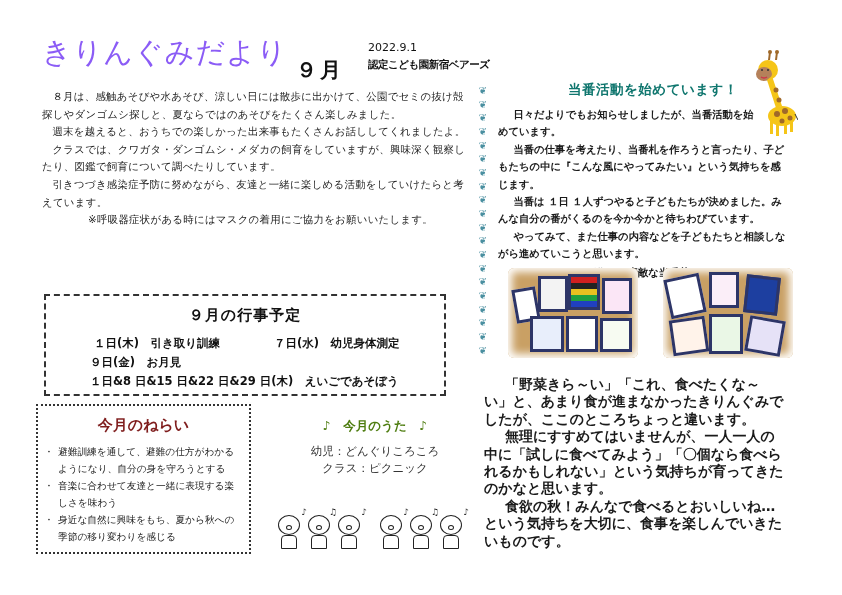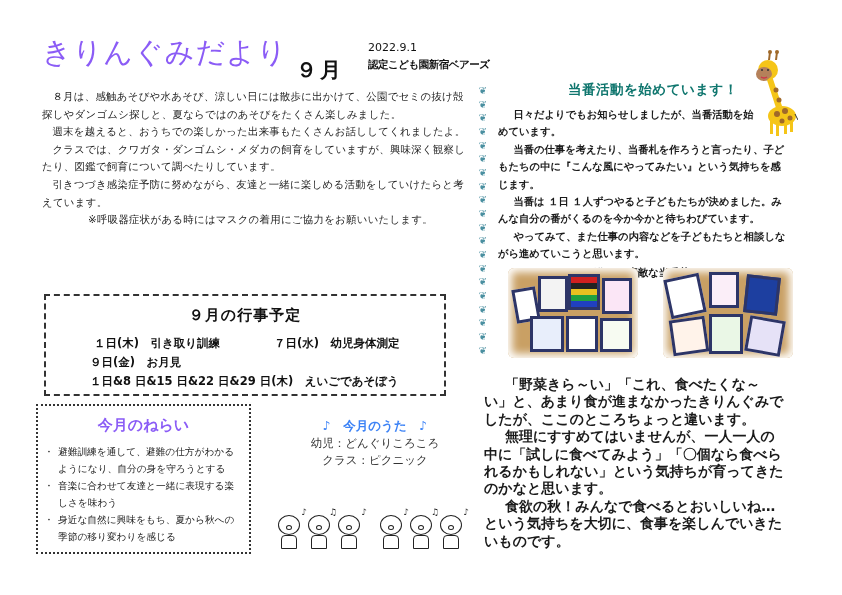--- a/index.html
+++ b/index.html
@@ -16,27 +16,27 @@
   .intro p.note { text-indent: 0; padding-left: 46px; }
 
   .vine { position: absolute; left: 476px; top: 86px; width: 14px; height: 270px; display: flex; flex-direction: column; justify-content: space-between; align-items: center; }
   .vine span { font-size: 10px; color: #4a8fa0; line-height: 10px; }
 
   .events { position: absolute; left: 44px; top: 294px; width: 402px; height: 102px; border: 2px dashed #333; border-style: dashed; }
   .events h2 { text-align: center; font-size: 15px; font-weight: bold; margin-top: 10px; letter-spacing: 1px; color: #111; }
   .events .row { position: absolute; font-size: 11.5px; font-weight: bold; color: #111; white-space: nowrap; }
 
   .aims { position: absolute; left: 36px; top: 404px; width: 215px; height: 150px; border: 2px dotted #333; }
-  .aims h2 { text-align: center; font-size: 15px; font-weight: bold; margin-top: 10px; margin-bottom: 8px; color: #8b5cf6; }
+  .aims h2 { text-align: center; font-size: 15px; font-weight: bold; margin-top: 10px; margin-bottom: 8px; color: #7f1d1d; }
   .aims ul { list-style: none; padding: 0 6px 0 10px; }
   .aims li { font-size: 9.7px; line-height: 17px; position: relative; padding-left: 10px; color: #222; }
   .aims li::before { content: "・"; position: absolute; left: -4px; }
 
   .song { position: absolute; left: 290px; top: 418px; width: 170px; text-align: center; }
-  .song h3 { font-size: 12.5px; font-weight: bold; color: #3b82f6; }
+  .song h3 { font-size: 12.5px; font-weight: bold; margin-bottom: 8px; color: #4d7c0f; }
   .song p { font-size: 11.5px; line-height: 17px; color: #333; text-align: center; }
 
   .kids { position: absolute; left: 275px; top: 511px; width: 190px; height: 46px; display: flex; justify-content: space-between; }
   .kid-group { display: flex; gap: 2px; }
   .kid { width: 28px; height: 38px; position: relative; }
   .kid .head { position: absolute; top: 4px; left: 3px; width: 22px; height: 20px; border: 1.5px solid #222; border-radius: 50%; background: #fff; }
   .kid .body { position: absolute; top: 24px; left: 6px; width: 16px; height: 14px; border: 1.5px solid #222; border-radius: 4px 4px 0 0; }
   .kid .mouth { position: absolute; top: 14px; left: 11px; width: 6px; height: 5px; border: 1px solid #222; border-radius: 50%; }
   .kid .note { position: absolute; top: -4px; right: -4px; font-size: 9px; }
 

